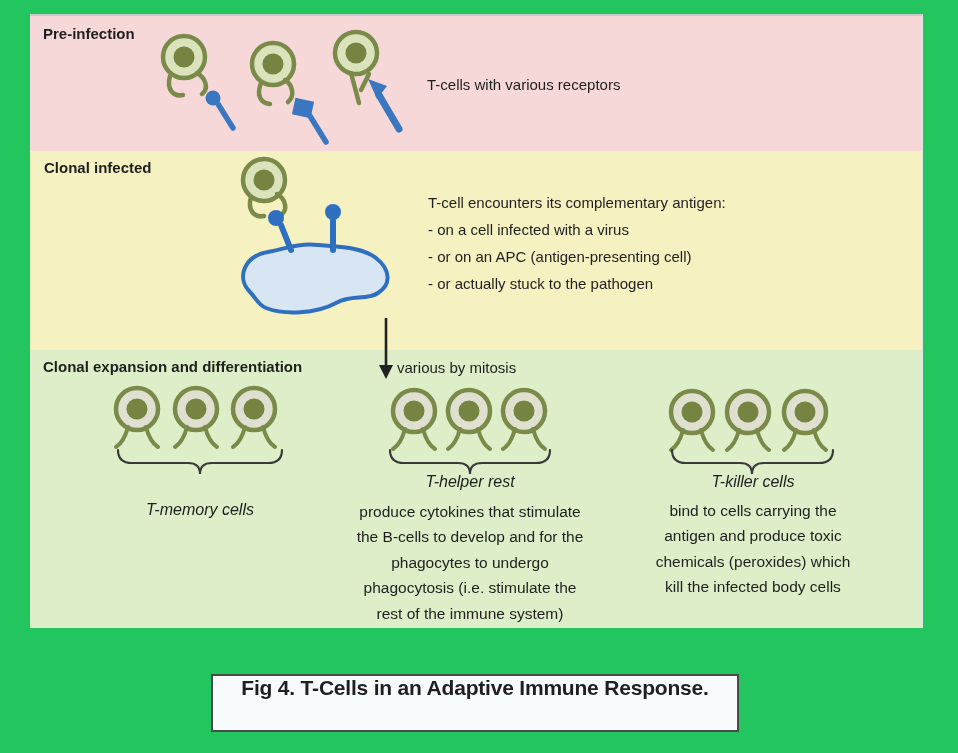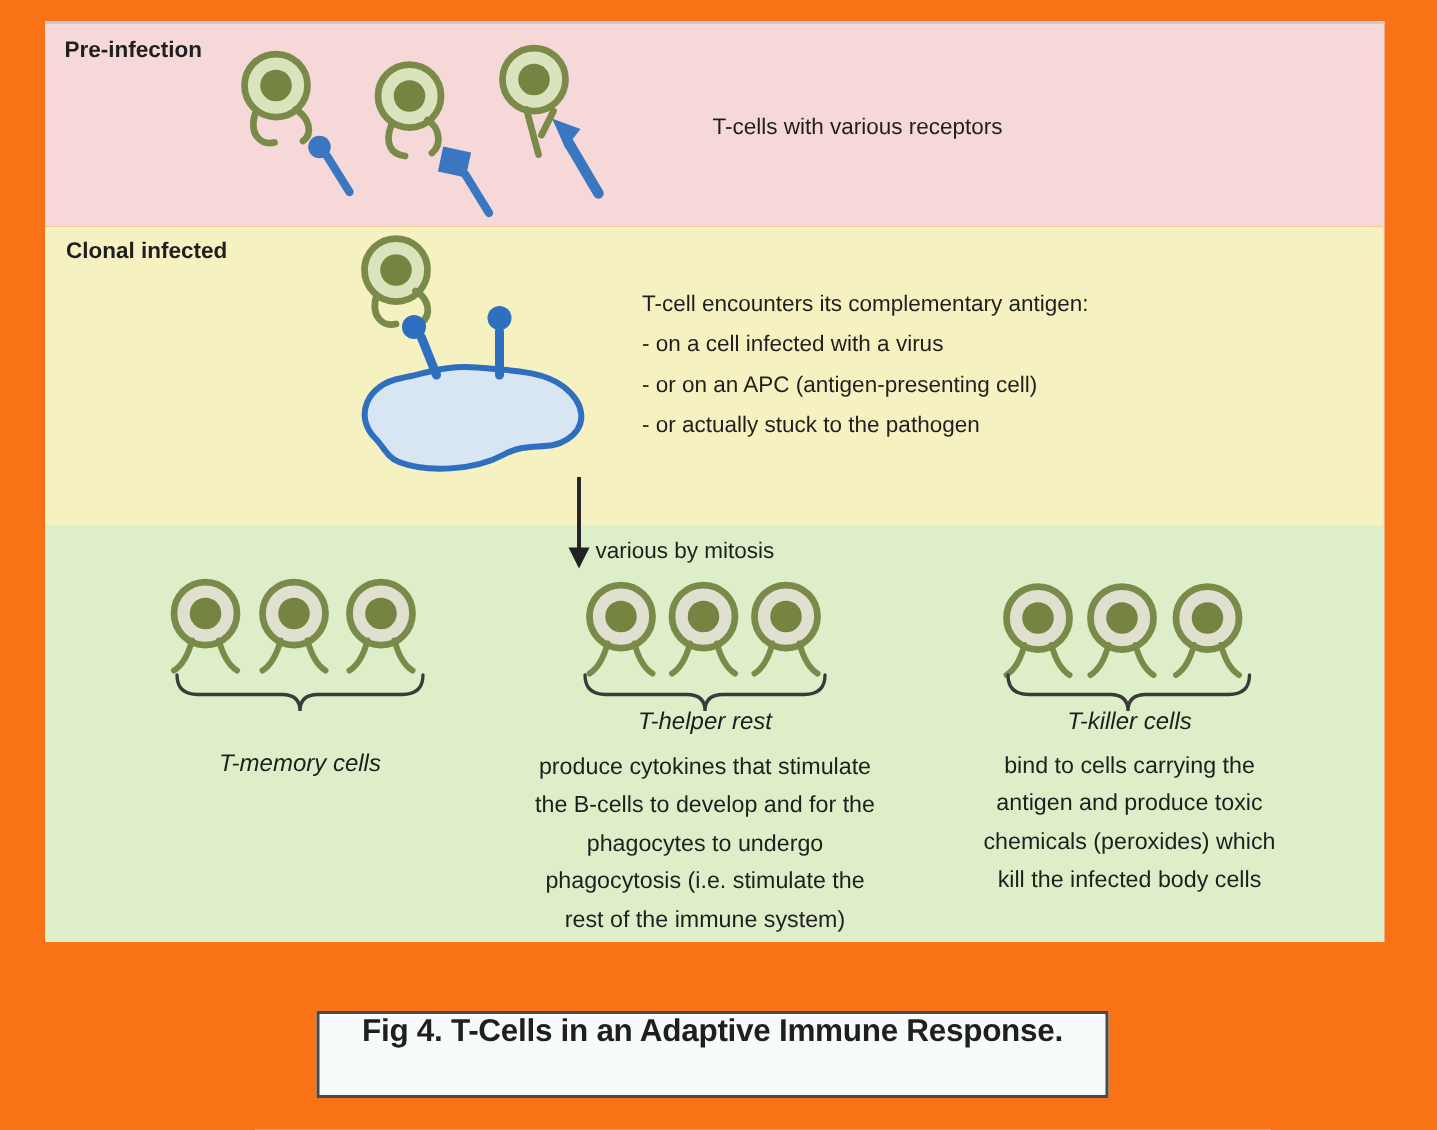--- a/index.html
+++ b/index.html
@@ -1,17 +1,17 @@
 <!DOCTYPE html>
 <html><head>
 <meta charset="utf-8">
 <style>
   html,body { margin:0; padding:0; }
   .canvas {
-    position:relative; width:958px; height:753px; background:#f97316;
+    position:relative; width:958px; height:753px; background:#22c55e;
     font-family:"Liberation Sans", sans-serif; color:#1f1f1f; overflow:hidden;
   }
   .diagram {
     position:absolute; left:30px; top:14px; width:892px;
     border-top:2px solid #c9c9d0; border-right:1px solid #e4e4ea;
   }
   .band { width:100%; }
   .band-pre       { height:135px; background:#f6d8d8; }
   .band-selection { height:199px; background:#f5f1c1; }
   .band-expansion { height:278px; background:#ddeec8; }
@@ -128,29 +128,30 @@
 
     <g fill="none" stroke="#3a3a3a" stroke-width="2.2" stroke-linecap="round">
       <path d="M 118 450 Q 118 463 132 463 L 188 463 Q 200 463 200 474 Q 200 463 212 463 L 268 463 Q 282 463 282 450"></path>
       <path d="M 390 450 Q 390 463 404 463 L 458 463 Q 470 463 470 474 Q 470 463 482 463 L 536 463 Q 550 463 550 450"></path>
       <path d="M 672 450 Q 672 463 686 463 L 740 463 Q 752 463 752 474 Q 752 463 764 463 L 819 463 Q 833 463 833 450"></path>
     </g>
   </svg>
 
   <div class="txt label-bold" style="left:43px; top:25px;">Pre-infection</div>
 
-  <div class="txt note" style="left:427px; top:71px;margin-left:48px;">T-cells with various receptors</div>
+  <div class="txt note" style="left:427px; top:71px;">T-cells with various receptors</div>
 
   <div class="txt label-bold" style="left:44px; top:159px;">Clonal infected</div>
 
   <div class="txt note" style="left:428px; top:189px; width:460px;">T-cell encounters its complementary antigen:
 - on a cell infected with a virus
 - or on an APC (antigen-presenting cell)
 - or actually stuck to the pathogen</div>
 
+  <div class="txt label-bold" style="left:43px; top:358px;">Clonal expansion and differentiation</div>
 
   <div class="txt mitosis-note" style="left:397px; top:359px;">various by mitosis</div>
 
   <div class="txt group-title" style="left:80px; top:473px; width:240px;margin-top:28px;">T-memory cells</div>
 
   <div class="txt group-title" style="left:330px; top:473px; width:280px;">T-helper rest</div>
   <div class="txt group-desc" style="left:305px; top:499px; width:330px;">produce cytokines that stimulate
 the B-cells to develop and for the
 phagocytes to undergo
 phagocytosis (i.e. stimulate the

